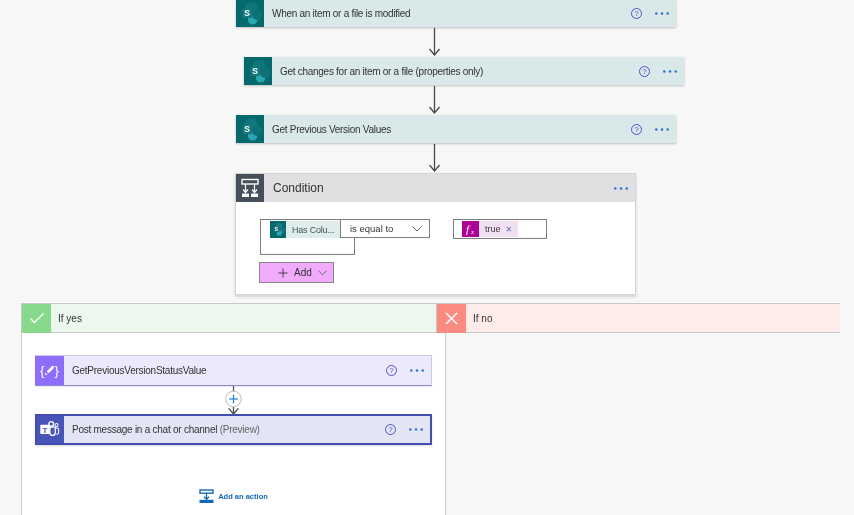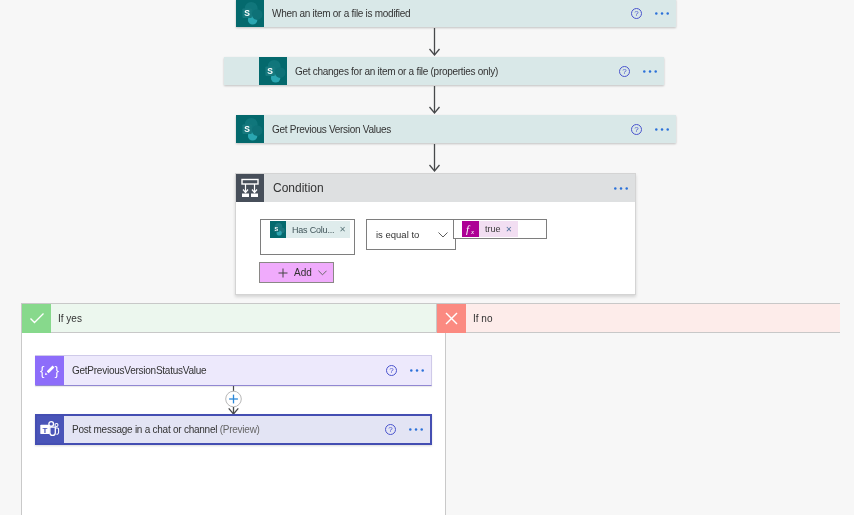--- a/index.html
+++ b/index.html
@@ -86,21 +86,21 @@
       <circle cx="7" cy="1.5" r="1.25"></circle>
       <circle cx="12.7" cy="1.5" r="1.25"></circle>
     </svg>
 </div>
 
 <svg class="arrow" style="left:428px; top:28px;" width="13" height="28" viewBox="0 0 13 28">
   <line x1="6.5" y1="0" x2="6.5" y2="26.5" stroke="#47494b" stroke-width="1.3"></line>
   <polyline points="1.5,21 6.5,27 11.5,21" fill="none" stroke="#47494b" stroke-width="1.3"></polyline>
 </svg>
 
-<div class="card" style="left:224px; top:57px;padding-left:35px;">
+<div class="card" style="left:244px; top:57px;">
   <div class="ic"><svg width="28" height="28" viewBox="0 0 28 28">
         <use href="#spic"></use>
       </svg></div>
   <div class="t">Get changes for an item or a file (properties only)</div>
   <div class="help">?</div>
   <svg class="dots" width="14" height="3" viewBox="0 0 14 3">
       <circle cx="1.3" cy="1.5" r="1.25"></circle>
       <circle cx="7" cy="1.5" r="1.25"></circle>
       <circle cx="12.7" cy="1.5" r="1.25"></circle>
     </svg>
@@ -157,21 +157,21 @@
       <circle cx="8.6" cy="5.6" r="3.6" fill="#1b7880"></circle>
       <circle cx="11.9" cy="9.3" r="2.9" fill="#1b757d"></circle>
       <circle cx="9.2" cy="12" r="2.6" fill="#2ea4b0"></circle>
       <rect x="3.6" y="5.4" width="5.6" height="5.6" rx="0.6" fill="#157076"></rect>
       <text x="6.4" y="10.2" font-family="Liberation Sans, sans-serif" font-size="5.5" font-weight="bold" fill="#fff" text-anchor="middle">S</text>
     </svg></span>
     <span class="tl">Has Colu...<span class="x">✕</span></span>
   </span>
 </div>
 
-<div class="opbox" style="left:366px; top:219px; width:90px; height:31px; display:flex; align-items:center;">
+<div class="opbox" style="left:340px; top:219px; width:90px; height:19px; display:flex; align-items:center;">
   <span style="font-size:9.5px; color:#333; margin-left:9px; flex:1;">is equal to</span>
   <svg width="10" height="6" viewBox="0 0 10 6" style="margin-right:7px;">
     <polyline points="0.5,0.5 5,5 9.5,0.5" fill="none" stroke="#5c5c5c" stroke-width="1"></polyline>
   </svg>
 </div>
 
 <div class="opbox" style="left:453px; top:219px; width:94px; height:20px; padding:1px 0 0 8px; display:flex; align-items:flex-start;">
   <span style="display:inline-flex; align-items:center; height:16px;">
     <span style="width:17px; height:16px; background:#ad0095; display:flex; align-items:center; justify-content:center;">
         <svg width="13" height="12" viewBox="0 0 13 12">
@@ -244,20 +244,29 @@
     </svg></div>
     <div class="t">Post message in a chat or channel <span class="prev">(Preview)</span></div>
     <div class="help">?</div>
     <svg class="dots" width="14" height="3" viewBox="0 0 14 3">
         <circle cx="1.3" cy="1.5" r="1.25"></circle>
         <circle cx="7" cy="1.5" r="1.25"></circle>
         <circle cx="12.7" cy="1.5" r="1.25"></circle>
       </svg>
   </div>
 
+  <div id="addaction">
+    <svg width="15" height="14" viewBox="0 0 15 14">
+      <rect x="1" y="1" width="13" height="3.2" fill="none" stroke="#1168b7" stroke-width="1.4"></rect>
+      <line x1="7.5" y1="4" x2="7.5" y2="10" stroke="#1168b7" stroke-width="1.3"></line>
+      <polyline points="5,7.8 7.5,10.4 10,7.8" fill="none" stroke="#1168b7" stroke-width="1.3"></polyline>
+      <rect x="0.5" y="10.8" width="14" height="3.2" fill="#1168b7"></rect>
+    </svg>
+    <span class="txt">Add an action</span>
+  </div>
 </div>
 
 <div id="ifno">
   <div class="branch-h">
     <div class="bic" style="background:#fb8a81;">
       <svg width="13" height="13" viewBox="0 0 13 13">
         <line x1="1" y1="1" x2="12" y2="12" stroke="#fff" stroke-width="1.4"></line>
         <line x1="12" y1="1" x2="1" y2="12" stroke="#fff" stroke-width="1.4"></line>
       </svg>
     </div>

